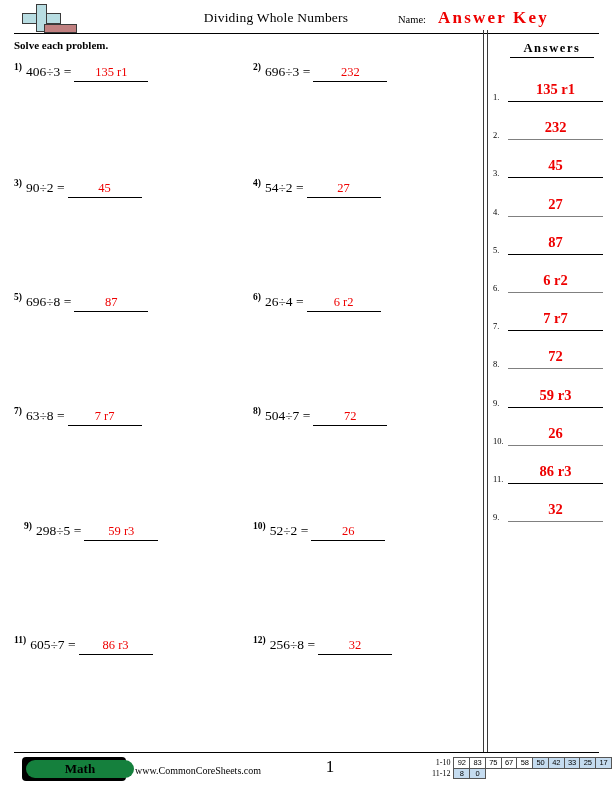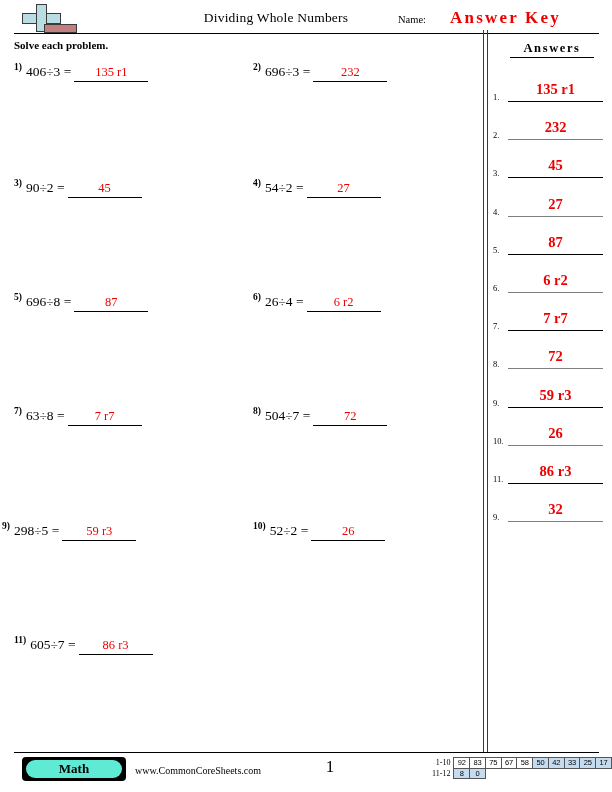--- a/index.html
+++ b/index.html
@@ -74,21 +74,20 @@
     left: 398px; top: 14px;
     font-size: 10.5px;
   }
   #name-value {
     position: absolute;
     left: 438px; top: 8px;
     font-size: 17px;
     font-weight: bold;
     color: #ee0000;
     letter-spacing: 2.2px;
-    margin-left: 12px;
   }
   #header-rule {
     position: absolute;
     left: 14px; top: 33px;
     width: 585px;
     border-top: 1.6px solid #000;
   }
 
   
   #instruction {
@@ -194,22 +193,22 @@
   #math-badge {
     position: absolute;
     left: 22px; top: 757px;
     width: 104px; height: 24px;
     background: #000000;
     border-radius: 4px;
   }
   #math-badge .oval {
     position: absolute;
     left: 4px; top: 3px;
-    width: 96px; height: 18px;
-    background: #5eead4;
+    width: 108px; height: 18px;
+    background: #15803d;
     border-radius: 9px;
     text-align: center;
     line-height: 18px;
     font-size: 13px;
     font-weight: bold;
     color: #000000;
   }
   #site-url {
     position: absolute;
     left: 135px; top: 765px;
@@ -275,23 +274,24 @@
 
 <div id="problems">
     <div class="problem" style="left: 14px; top: 62px;"><span class="pnum">1)</span><span class="expr">406÷3 =</span><span class="ansbox">135 r1</span></div>
     <div class="problem" style="left: 253px; top: 62px;"><span class="pnum">2)</span><span class="expr">696÷3 =</span><span class="ansbox">232</span></div>
     <div class="problem" style="left: 14px; top: 178px;"><span class="pnum">3)</span><span class="expr">90÷2 =</span><span class="ansbox">45</span></div>
     <div class="problem" style="left: 253px; top: 178px;"><span class="pnum">4)</span><span class="expr">54÷2 =</span><span class="ansbox">27</span></div>
     <div class="problem" style="left: 14px; top: 292px;"><span class="pnum">5)</span><span class="expr">696÷8 =</span><span class="ansbox">87</span></div>
     <div class="problem" style="left: 253px; top: 292px;"><span class="pnum">6)</span><span class="expr">26÷4 =</span><span class="ansbox">6 r2</span></div>
     <div class="problem" style="left: 14px; top: 406px;"><span class="pnum">7)</span><span class="expr">63÷8 =</span><span class="ansbox">7 r7</span></div>
     <div class="problem" style="left: 253px; top: 406px;"><span class="pnum">8)</span><span class="expr">504÷7 =</span><span class="ansbox">72</span></div>
-    <div class="problem" style="left: 2px; top: 521px;"><span class="pnum">9)</span><span class="expr">298÷5 =</span><span class="ansbox">59 r3</span></div>
+    <div class="problem" style="left: 24px; top: 521px;"><span class="pnum">9)</span><span class="expr">298÷5 =</span><span class="ansbox">59 r3</span></div>
     <div class="problem" style="left: 253px; top: 521px;"><span class="pnum">10)</span><span class="expr">52÷2 =</span><span class="ansbox">26</span></div>
     <div class="problem" style="left: 14px; top: 635px;"><span class="pnum">11)</span><span class="expr">605÷7 =</span><span class="ansbox">86 r3</span></div>
+    <div class="problem" style="left: 253px; top: 635px;"><span class="pnum">12)</span><span class="expr">256÷8 =</span><span class="ansbox">32</span></div>
   </div>
 
 <div id="answers-col">
   <div id="answers-title">Answers</div>
 <div class="ans-row dark" style="top: 34px;">
       <div class="anum">1.</div>
       <div class="aline">135 r1</div>
     </div>
     <div class="ans-row gray" style="top: 72.2px;">
       <div class="anum">2.</div>

